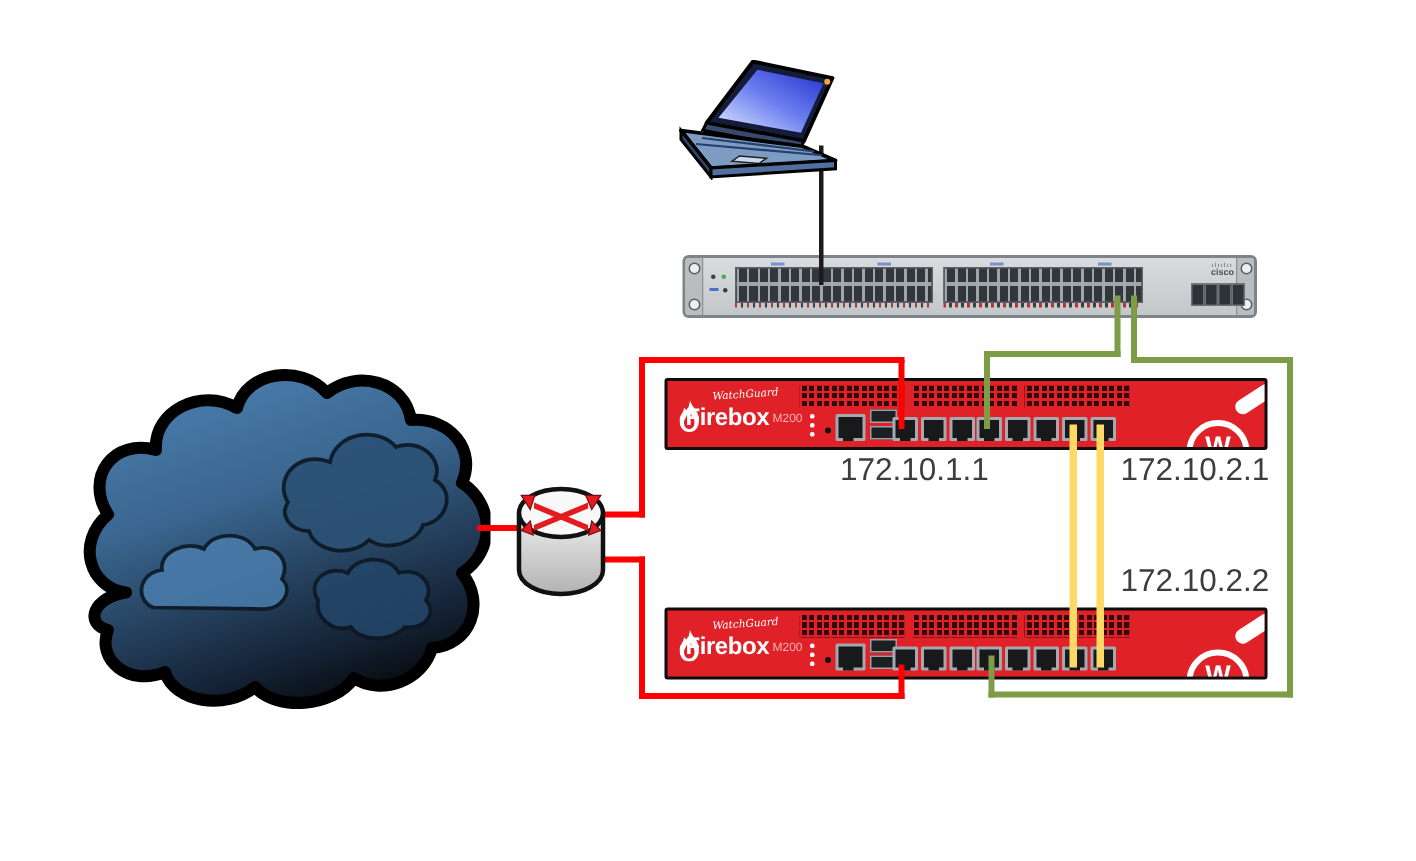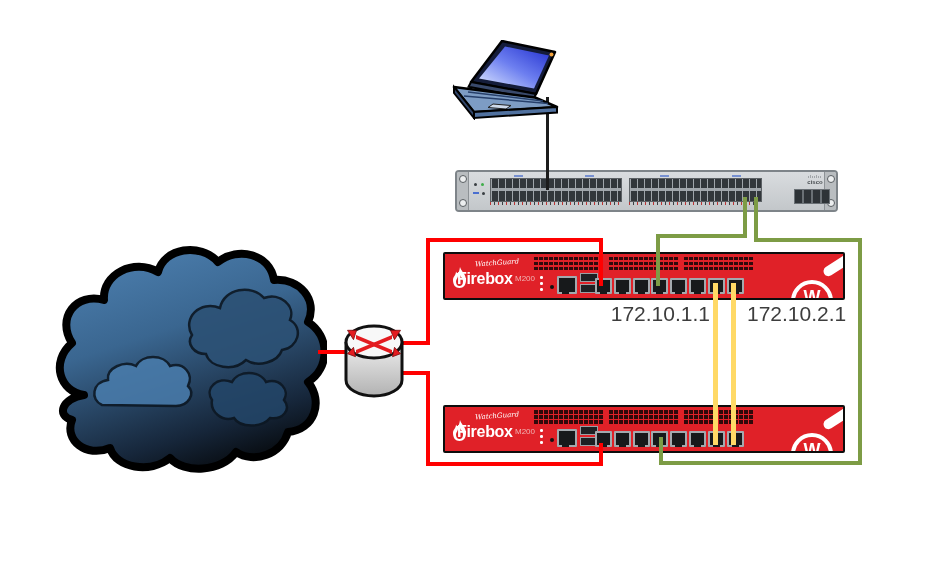--- a/index.html
+++ b/index.html
@@ -53,21 +53,21 @@
   .rj.mgmt{width:20px;height:18px;}
   .usb{position:absolute;left:135px;top:19px;width:18px;}
   .usbslot{width:18px;height:9px;background:#1d2023;border:1.5px solid #9aa0a5;box-sizing:border-box;margin-bottom:2px;}
   .wgcircle{position:absolute;left:346px;top:26px;width:42px;height:42px;border:4px solid #fff;
             border-radius:50%;box-sizing:border-box;text-align:center;}
   .wgw{font-weight:bold;font-size:18px;color:#fff;line-height:26px;}
   .wgswoosh{position:absolute;left:377px;top:7px;width:29px;height:10px;background:#fff;
             border-radius:6px;transform:rotate(-33deg);}
   
   .ip{position:absolute;font-size:21px;color:#3d3d3d;}
-  .ipr{left:560px;width:150px;text-align:right;}
+  .ipr{left:560px;width:150px;text-align:left;}
   
   .svgbox{position:absolute;}
 </style>
 </head>
 <body>
 
 <div id="canvas">
 
   <svg class="svgbox" style="left:42px;top:240px;" width="285" height="240" viewBox="0 0 285 240">
     <defs>
@@ -199,20 +199,21 @@
     <div class="rj" style="left:263px;top:24px;"></div>
     <div class="rj" style="left:282px;top:24px;"></div>
     <div class="wgcircle">
       <div class="wgw">W</div>
     </div>
     <div class="wgswoosh"></div>
   </div>
 
   <div class="ip ipr" style="top:302px;">172.10.1.1</div>
   <div class="ip" style="left:747px;top:302px;">172.10.2.1</div>
+  <div class="ip" style="left:747px;top:376px;">172.10.2.2</div>
 
   <div>
 
     <div class="ln blk" style="left:546px;top:97px;width:3px;height:93px;"></div>
 
     <div class="ln red" style="left:318px;top:350px;width:32px;height:4px;"></div>
     <div class="ln red" style="left:400px;top:341px;width:30px;height:4px;"></div>
     <div class="ln red" style="left:426px;top:238px;width:4px;height:107px;"></div>
     <div class="ln red" style="left:426px;top:238px;width:177px;height:4px;"></div>
     <div class="ln red" style="left:599px;top:240px;width:4px;height:46px;"></div>

